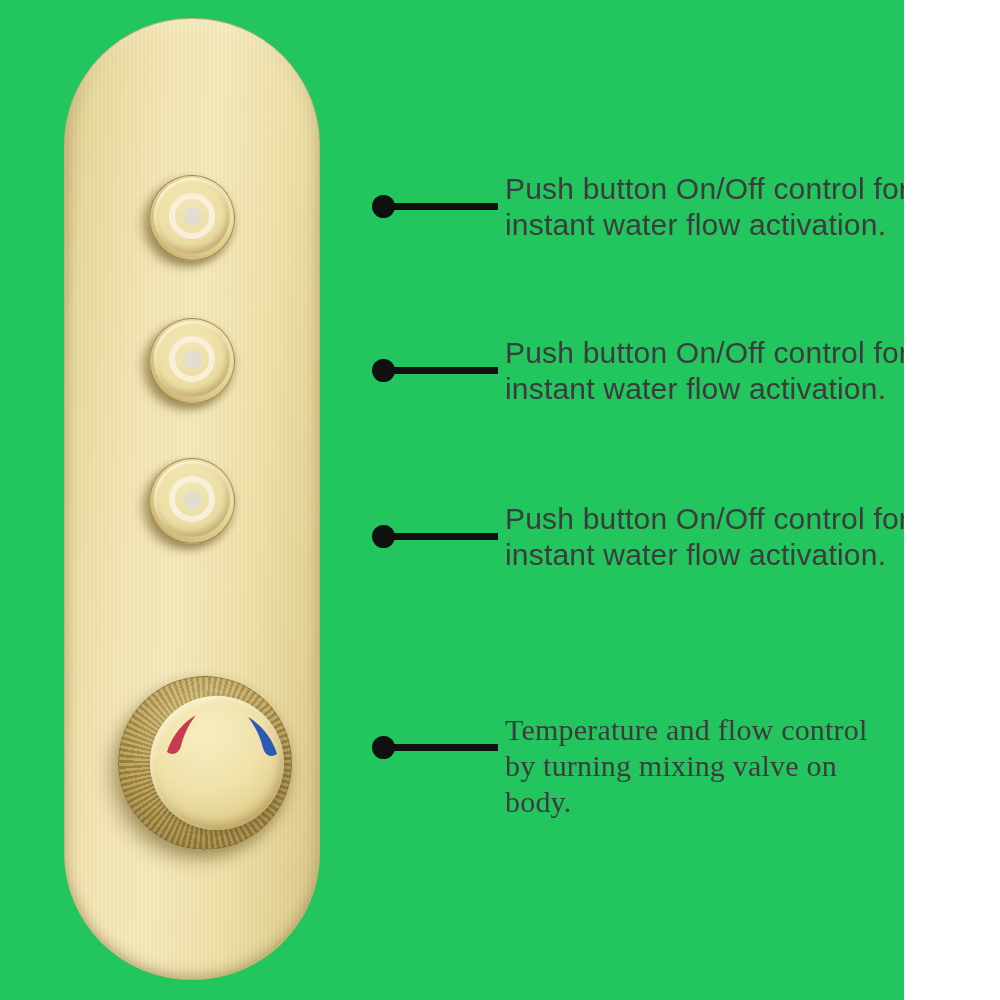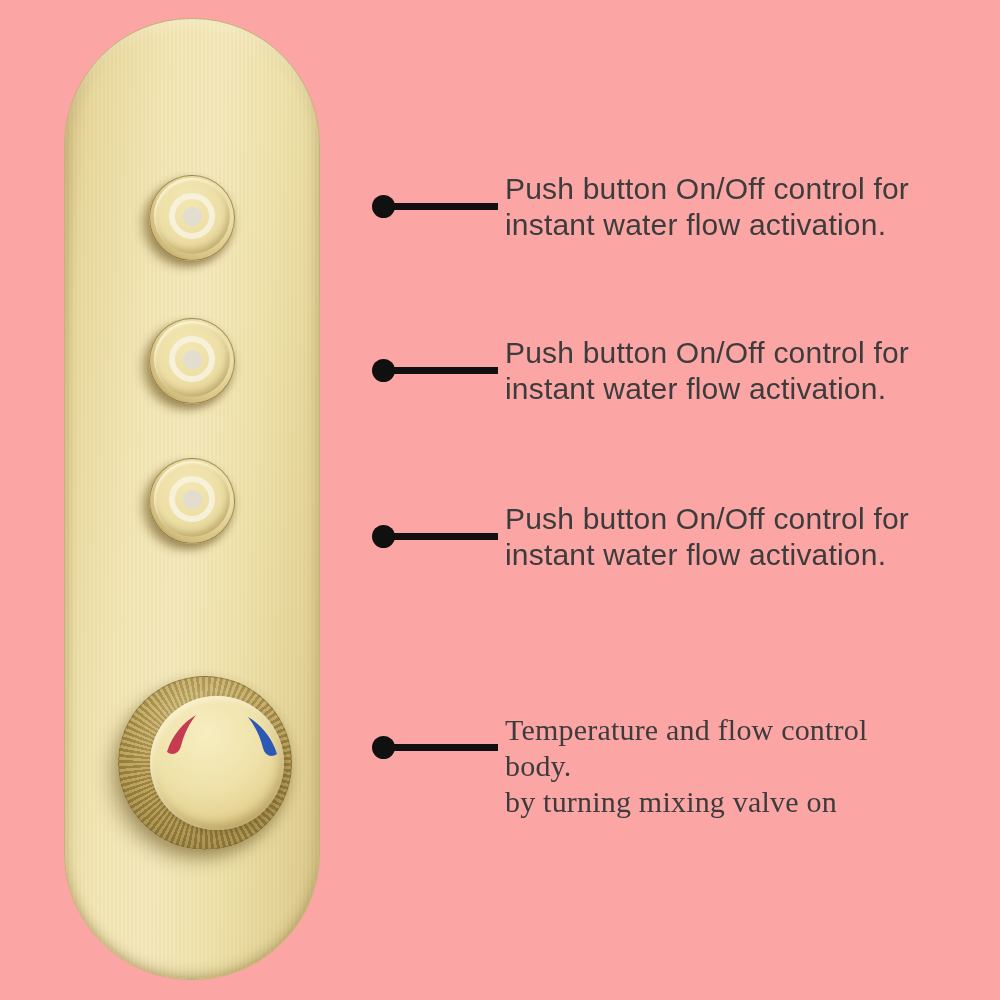--- a/index.html
+++ b/index.html
@@ -1,17 +1,17 @@
 <!DOCTYPE html>
 <html><head>
 <meta charset="utf-8">
 <style>
   html,body { margin:0; padding:0; background:#ffffff; }
   .stage {
-    position:relative; width:1000px; height:1000px; background:#fca5a5;
+    position:relative; width:904px; height:1000px; background:#22c55e;
     font-family:"Liberation Sans", sans-serif; overflow:hidden;
   }
 
   
   .panel {
     position:absolute; left:64px; top:18px; width:254px; height:960px;
     border-radius:127px;
     background:
       repeating-linear-gradient(90deg, rgba(255,255,255,0.05) 0 2px, rgba(120,95,40,0.03) 2px 4px),
       linear-gradient(95deg, #d3bf82 0%, #e8d89c 10%, #f2e5b2 30%, #f4e8ba 48%, #eee1a8 68%, #e3d194 88%, #d6c384 100%);
@@ -148,18 +148,18 @@
       <div>Push button On/Off control for</div>
       <div>instant water flow activation.</div>
     </div>
   </div>
 
   <div class="callout co4">
     <div class="callout-dot" style="background: rgb(16, 16, 16);"></div>
     <div class="callout-line" style="background: rgb(16, 16, 16);"></div>
     <div class="callout-text" style="color: rgb(60, 60, 60); font-family: Liberation Serif, serif;">
       <div>Temperature and flow control</div>
+      <div>by turning mixing valve on</div>
       <div>body.</div>
-      <div>by turning mixing valve on</div>
     </div>
   </div>
 
 </div>
 
 </body></html>

